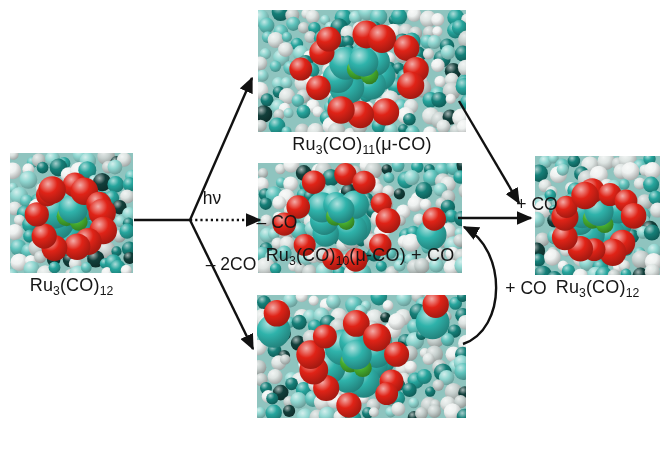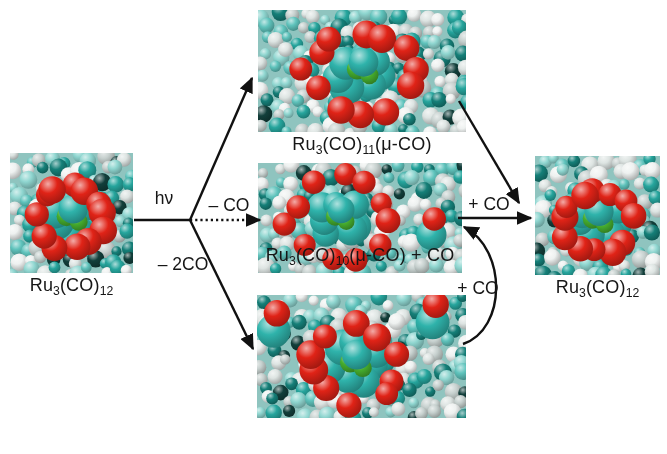--- a/index.html
+++ b/index.html
@@ -11,21 +11,21 @@
   .panel svg{display:block;}
   .panel figcaption{
     position:absolute;left:50%;top:100%;transform:translateX(-50%);
     margin-top:2px;white-space:nowrap;text-align:center;
     font-size:18px;letter-spacing:0.2px;color:#161616;
   }
   .panel figcaption .sub{font-size:0.68em;vertical-align:-0.30em;letter-spacing:0;}
   #arrows{position:absolute;left:0;top:0;}
   .arrow-label{
     position:absolute;transform:translate(-50%,-50%);
-    font-size:17.5px;white-space:nowrap;color:#161616;
+    font-size:17.5px;white-space:nowrap;color:#161616;margin-left:48px;
   }
   #grad-defs{position:absolute;width:0;height:0;}
 </style>
 </head>
 <body>
 
 <svg id="grad-defs" aria-hidden="true">
     <defs>
       <radialGradient id="g0" cx="35%" cy="28%" r="75%">
         <stop offset="0" stop-color="#f2f5f4"></stop>
@@ -938,17 +938,17 @@
       <line x1="190" y1="220" x2="252" y2="78" marker-end="url(#ah)"></line>
       <line x1="190" y1="220" x2="260" y2="220" marker-end="url(#ah)" stroke-dasharray="2.2 3"></line>
       <line x1="190" y1="220" x2="253" y2="349" marker-end="url(#ah)"></line>
       <line x1="459" y1="101" x2="519" y2="203" marker-end="url(#ah)"></line>
       <line x1="458" y1="218" x2="531" y2="218" marker-end="url(#ah)"></line>
       <path d="M463,344 C507,329 507,249 464,227" marker-end="url(#ah)"></path>
     </g>
   </svg>
 
   <div class="arrow-label" style="left:164px;top:198px">hν</div>
-  <div class="arrow-label" style="left:229px;top:205px">– CO</div>
+  <div class="arrow-label" style="left:229px;top:222px">– CO</div>
   <div class="arrow-label" style="left:183px;top:264px">– 2CO</div>
   <div class="arrow-label" style="left:489px;top:204px">+ CO</div>
   <div class="arrow-label" style="left:478px;top:288px">+ CO</div>
 </div>
 
 </body></html>

